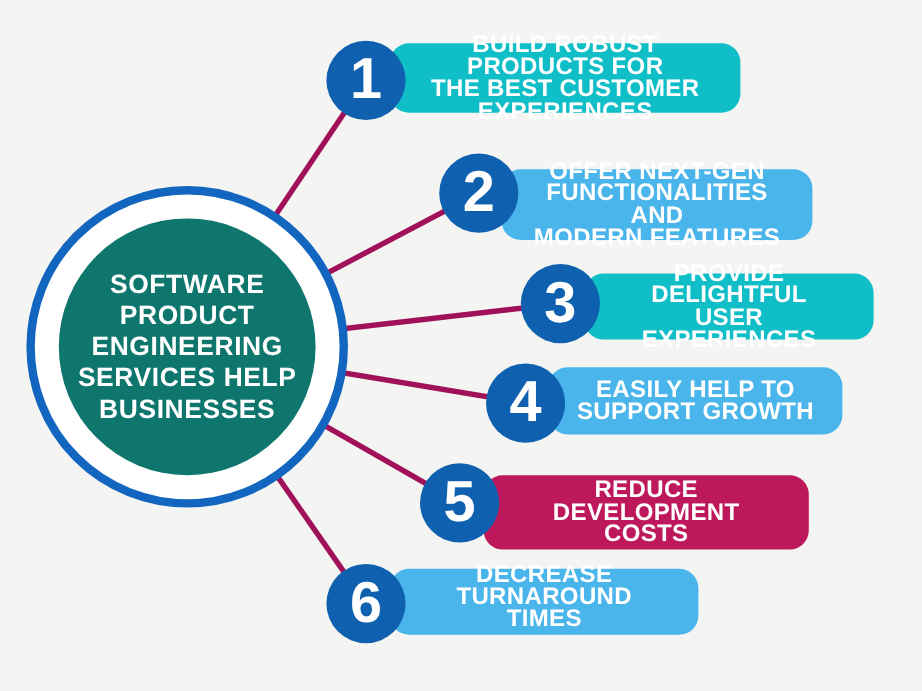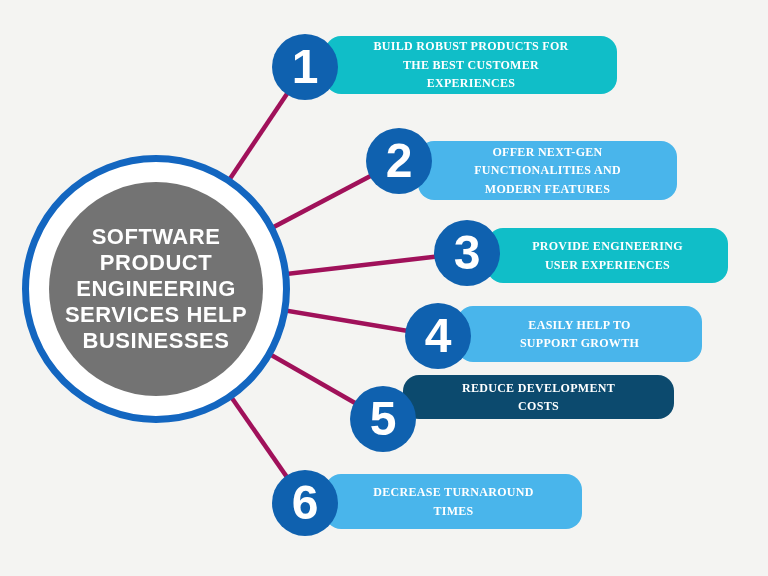--- a/index.html
+++ b/index.html
@@ -52,27 +52,26 @@
     border-radius: 16px;
     display: flex;
     align-items: center;
     justify-content: center;
     z-index: 2;
     padding: 4px 18px;
     box-sizing: border-box;
   }
   .pill-label {
     color: #ffffff;
-    font-size: 12px;
+    font-size: 20px;
     font-weight: 700;
     line-height: 18.5px;
     letter-spacing: 0.3px;
     text-align: center;
     white-space: pre-line;
-    font-family: Liberation Serif, serif;
   }
   .num {
     position: absolute;
     width: 66px; height: 66px;
     border-radius: 50%;
     display: flex;
     align-items: center;
     justify-content: center;
     z-index: 3;
   }
@@ -91,21 +90,21 @@
   <svg class="connectors" viewBox="0 0 768 576" xmlns="http://www.w3.org/2000/svg">
     <line class="connector" x1="156" y1="289" x2="305" y2="67" stroke-width="4.5" stroke="#a0115a"></line>
     <line class="connector" x1="156" y1="289" x2="399" y2="161" stroke-width="4.5" stroke="#a0115a"></line>
     <line class="connector" x1="156" y1="289" x2="467" y2="253" stroke-width="4.5" stroke="#a0115a"></line>
     <line class="connector" x1="156" y1="289" x2="438" y2="336" stroke-width="4.5" stroke="#a0115a"></line>
     <line class="connector" x1="156" y1="289" x2="383" y2="419" stroke-width="4.5" stroke="#a0115a"></line>
     <line class="connector" x1="156" y1="289" x2="305" y2="503" stroke-width="4.5" stroke="#a0115a"></line>
   </svg>
 
   <div class="hub" style="border-color: rgb(19, 102, 192);">
-    <div class="hub-inner" style="background: #737373;">
+    <div class="hub-inner" style="background: #0f766e;">
       <div class="hub-title" style="color: rgb(255, 255, 255);">SOFTWARE
 PRODUCT
 ENGINEERING
 SERVICES HELP
 BUSINESSES</div>
     </div>
   </div>
 
   <div class="item">
     <div class="pill" style="left: 325px; top: 36px; width: 292px; height: 58px; background: rgb(16, 190, 200);">
@@ -124,50 +123,50 @@
 FUNCTIONALITIES AND
 MODERN FEATURES</span>
     </div>
     <div class="num" style="left: 366px; top: 128px; background: rgb(15, 97, 175);">
       <span class="num-text" style="color: rgb(255, 255, 255);">2</span>
     </div>
   </div>
 
   <div class="item">
     <div class="pill" style="left: 487px; top: 228px; width: 241px; height: 55px; background: rgb(16, 190, 200);">
-      <span class="pill-label">PROVIDE ENGINEERING
+      <span class="pill-label">PROVIDE DELIGHTFUL
 USER EXPERIENCES</span>
     </div>
     <div class="num" style="left: 434px; top: 220px; background: rgb(15, 97, 175);">
       <span class="num-text" style="color: rgb(255, 255, 255);">3</span>
     </div>
   </div>
 
   <div class="item">
     <div class="pill" style="left: 457px; top: 306px; width: 245px; height: 56px; background: rgb(73, 181, 235);">
       <span class="pill-label">EASILY HELP TO
 SUPPORT GROWTH</span>
     </div>
     <div class="num" style="left: 405px; top: 303px; background: rgb(15, 97, 175);">
       <span class="num-text" style="color: rgb(255, 255, 255);">4</span>
     </div>
   </div>
 
   <div class="item">
-    <div class="pill" style="left: 403px; top: 375px; width: 271px; height: 44px; background: #0c4a6e;">
+    <div class="pill" style="left: 403px; top: 396px; width: 271px; height: 62px; background: #be185d;">
       <span class="pill-label">REDUCE DEVELOPMENT
 COSTS</span>
     </div>
     <div class="num" style="left: 350px; top: 386px; background: rgb(15, 97, 175);">
       <span class="num-text" style="color: rgb(255, 255, 255);">5</span>
     </div>
   </div>
 
   <div class="item">
-    <div class="pill" style="left: 325px; top: 474px; width: 257px; height: 55px; background: rgb(73, 181, 235);">
+    <div class="pill" style="left: 325px; top: 474px; width: 257px; height: 55px; background: rgb(73, 181, 235); align-items: flex-end;">
       <span class="pill-label">DECREASE TURNAROUND
 TIMES</span>
     </div>
     <div class="num" style="left: 272px; top: 470px; background: rgb(15, 97, 175);">
       <span class="num-text" style="color: rgb(255, 255, 255);">6</span>
     </div>
   </div>
 
 </div>
 

